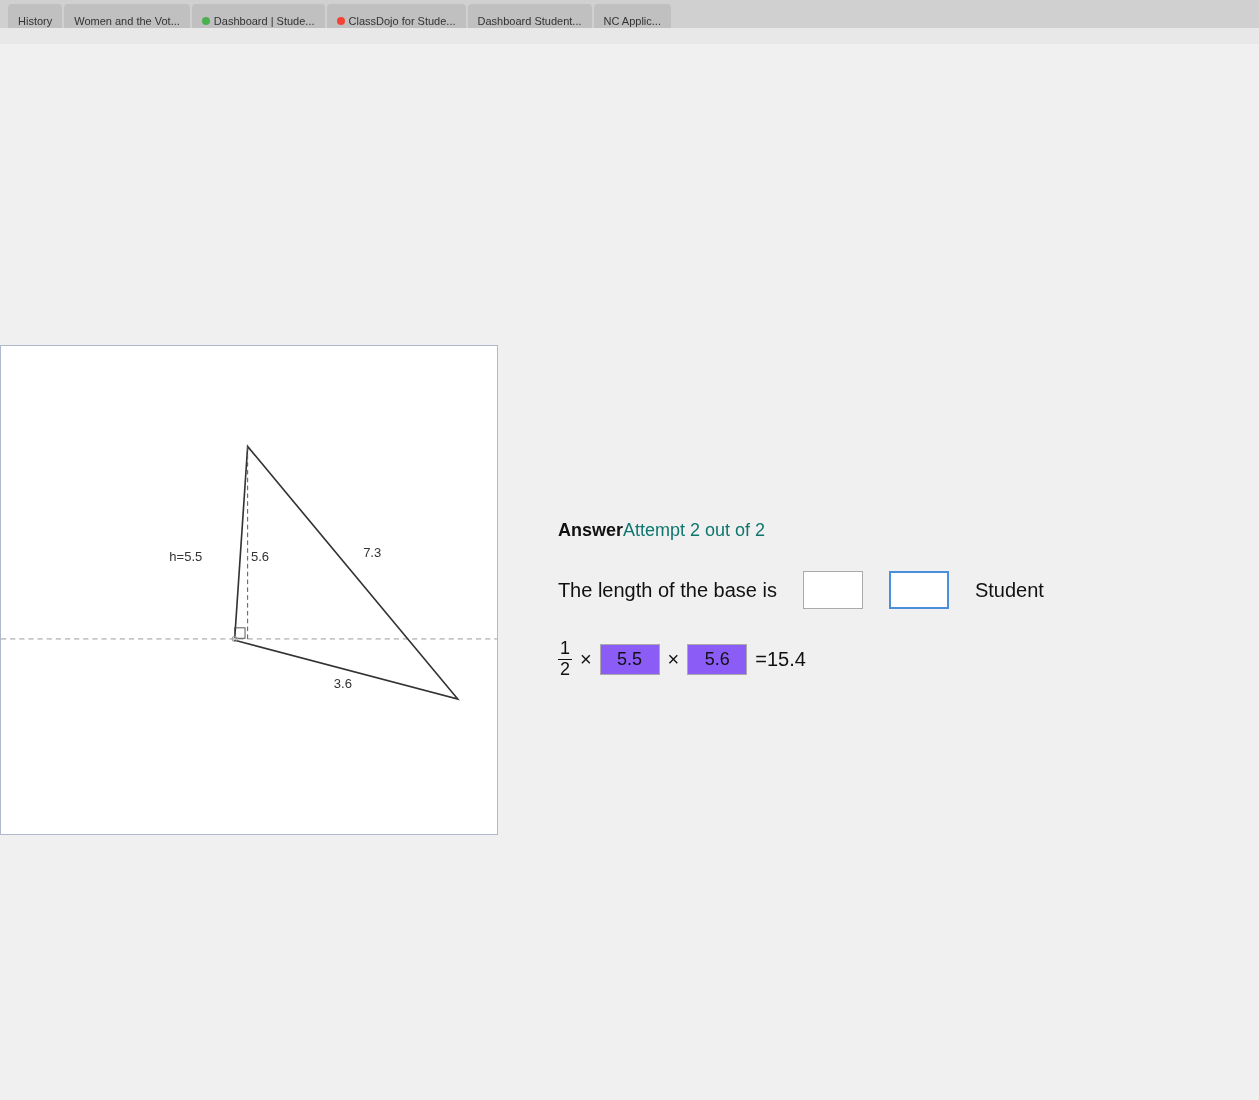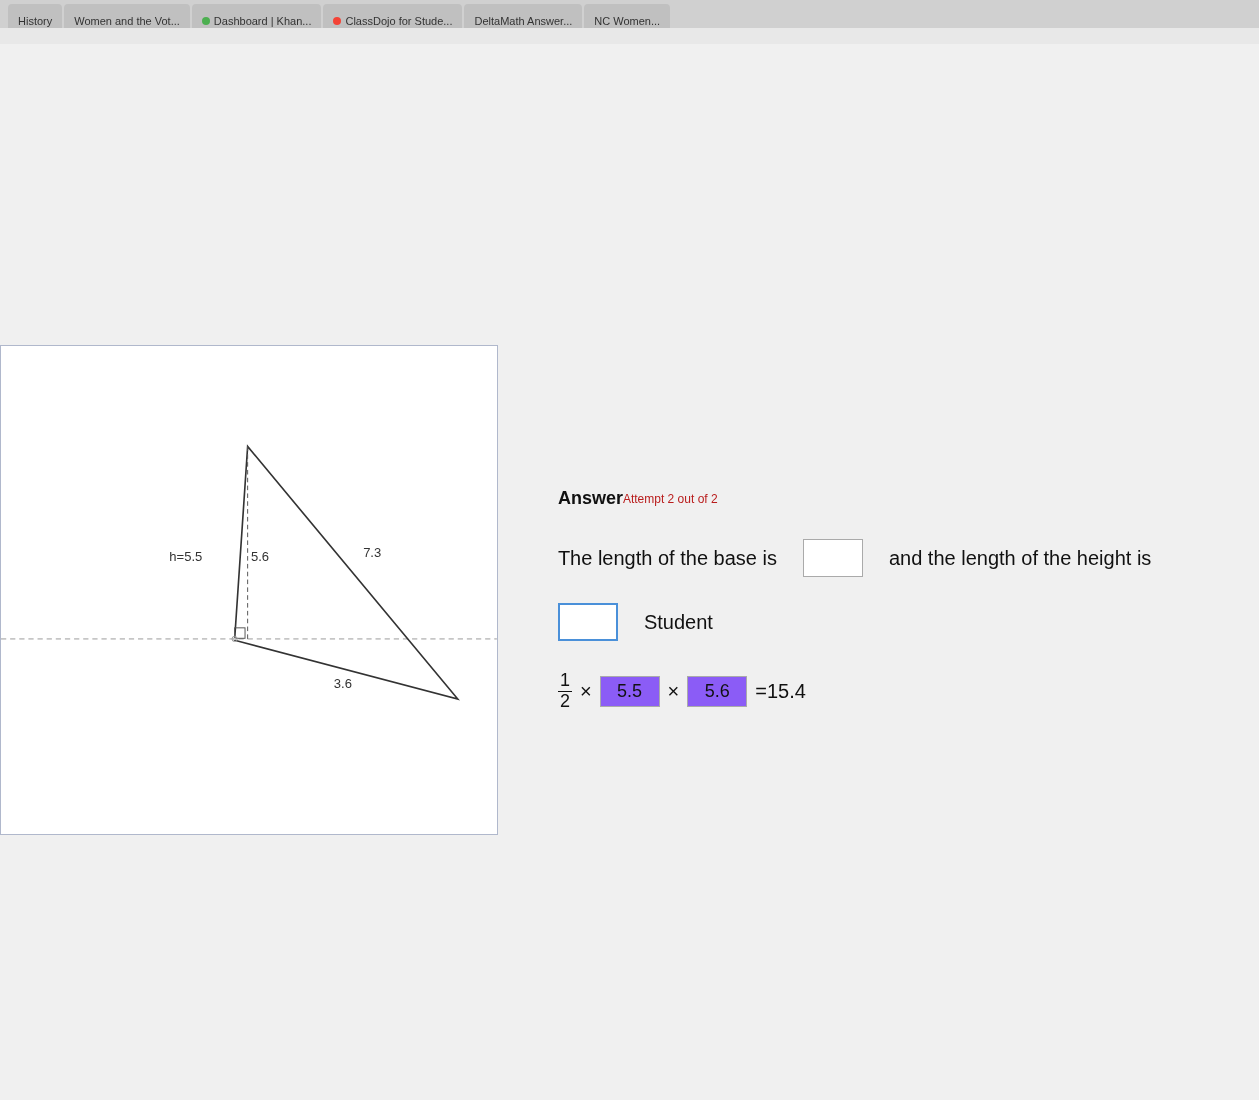--- a/index.html
+++ b/index.html
@@ -76,22 +76,22 @@
       margin-bottom: 30px;
     }
 
     .answer-label {
       font-size: 18px;
       font-weight: bold;
       color: #111;
     }
 
     .attempt-text {
-      font-size: 12px;
-      color: #b91c1c;
+      font-size: 18px;
+      color: #0f766e;
     }
 
     .equation-row {
       display: flex;
       align-items: center;
       gap: 26px;
       font-size: 20px;
       color: #111;
       margin-bottom: 30px;
       flex-wrap: wrap;
@@ -159,31 +159,31 @@
 
 <div class="browser-tabs">
   <div class="browser-tab">
     <span>History</span>
   </div>
   <div class="browser-tab">
     <span>Women and the Vot...</span>
   </div>
   <div class="browser-tab">
     <span class="tab-dot" style="background:#4caf50;"></span>
-    <span>Dashboard | Khan...</span>
+    <span>Dashboard | Stude...</span>
   </div>
   <div class="browser-tab">
     <span class="tab-dot" style="background:#f44336;"></span>
     <span>ClassDojo for Stude...</span>
   </div>
   <div class="browser-tab">
-    <span>DeltaMath Answer...</span>
-  </div>
-  <div class="browser-tab">
-    <span>NC Women...</span>
+    <span>Dashboard Student...</span>
+  </div>
+  <div class="browser-tab">
+    <span>NC Applic...</span>
   </div>
 </div>
 
 <div class="main-content">
 
   <div class="diagram-container">
     <svg class="diagram-svg" viewBox="0 0 760 490">
 
       <line x1="0" y1="320" x2="760" y2="320" stroke="#999" stroke-width="1.5" stroke-dasharray="8,6"></line>
 
@@ -209,21 +209,20 @@
   <div class="answer-section">
 
     <div class="answer-label-row">
       <span class="answer-label">Answer</span>
       <span class="attempt-text">Attempt 2 out of 2</span>
     </div>
 
     <div class="equation-row">
       <span>The length of the base is</span>
       <div class="input-box"></div>
-      <span>and the length of the height is</span>
       <div class="input-box-blue"></div>
       <span>Student</span>
     </div>
 
     <div class="calc-row">
       <span class="fraction">
         <span class="num">1</span>
         <span class="den">2</span>
       </span>
       <span>×</span>

